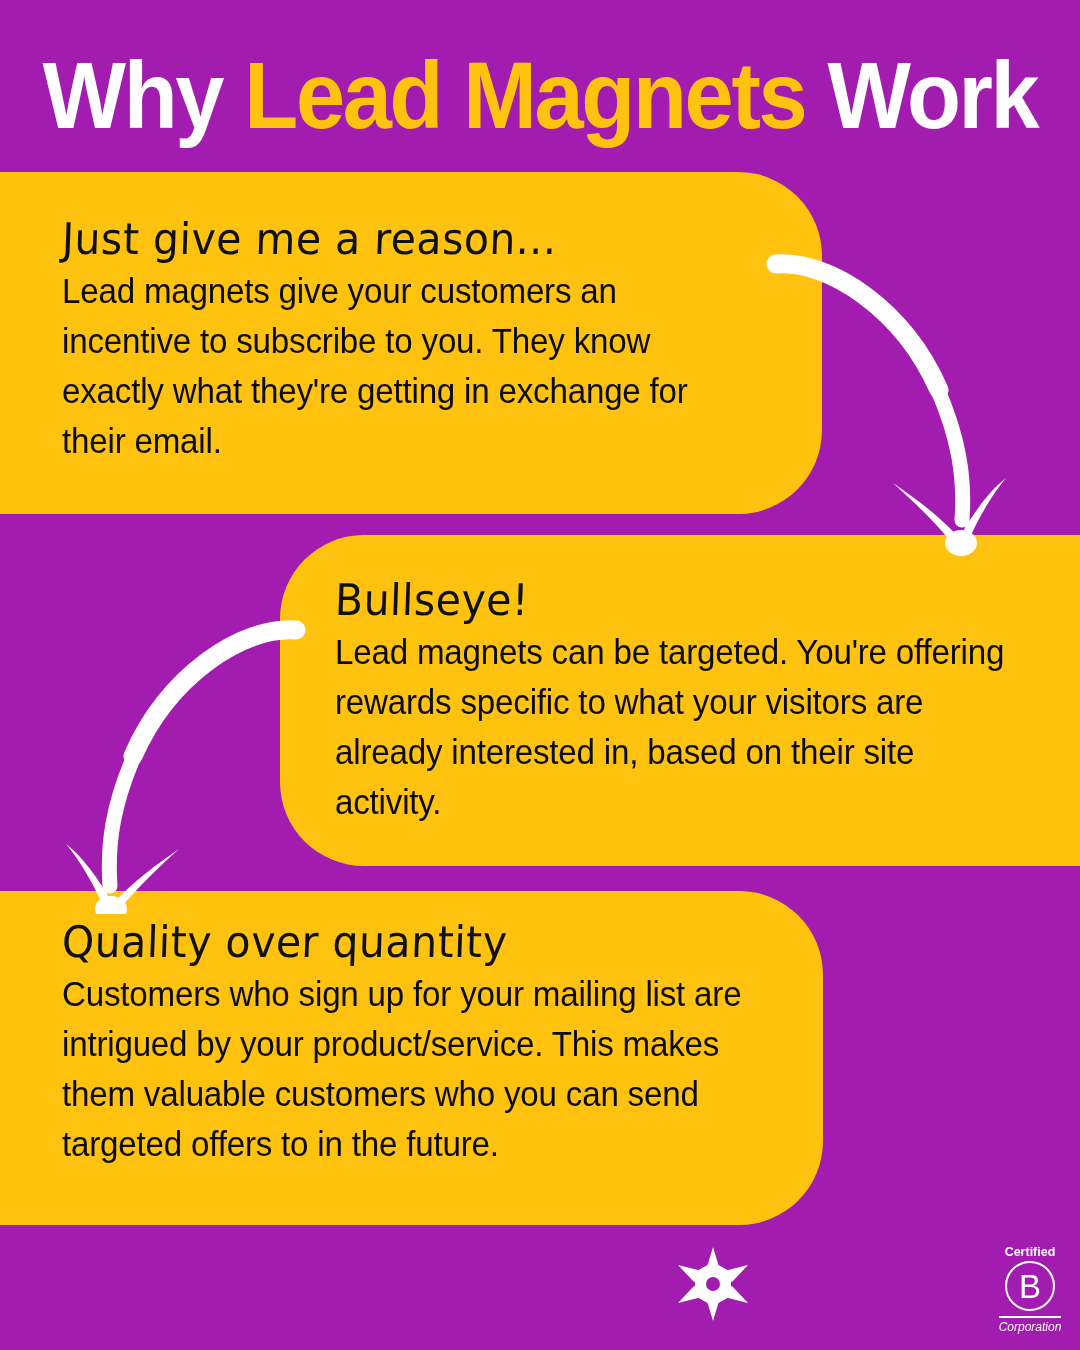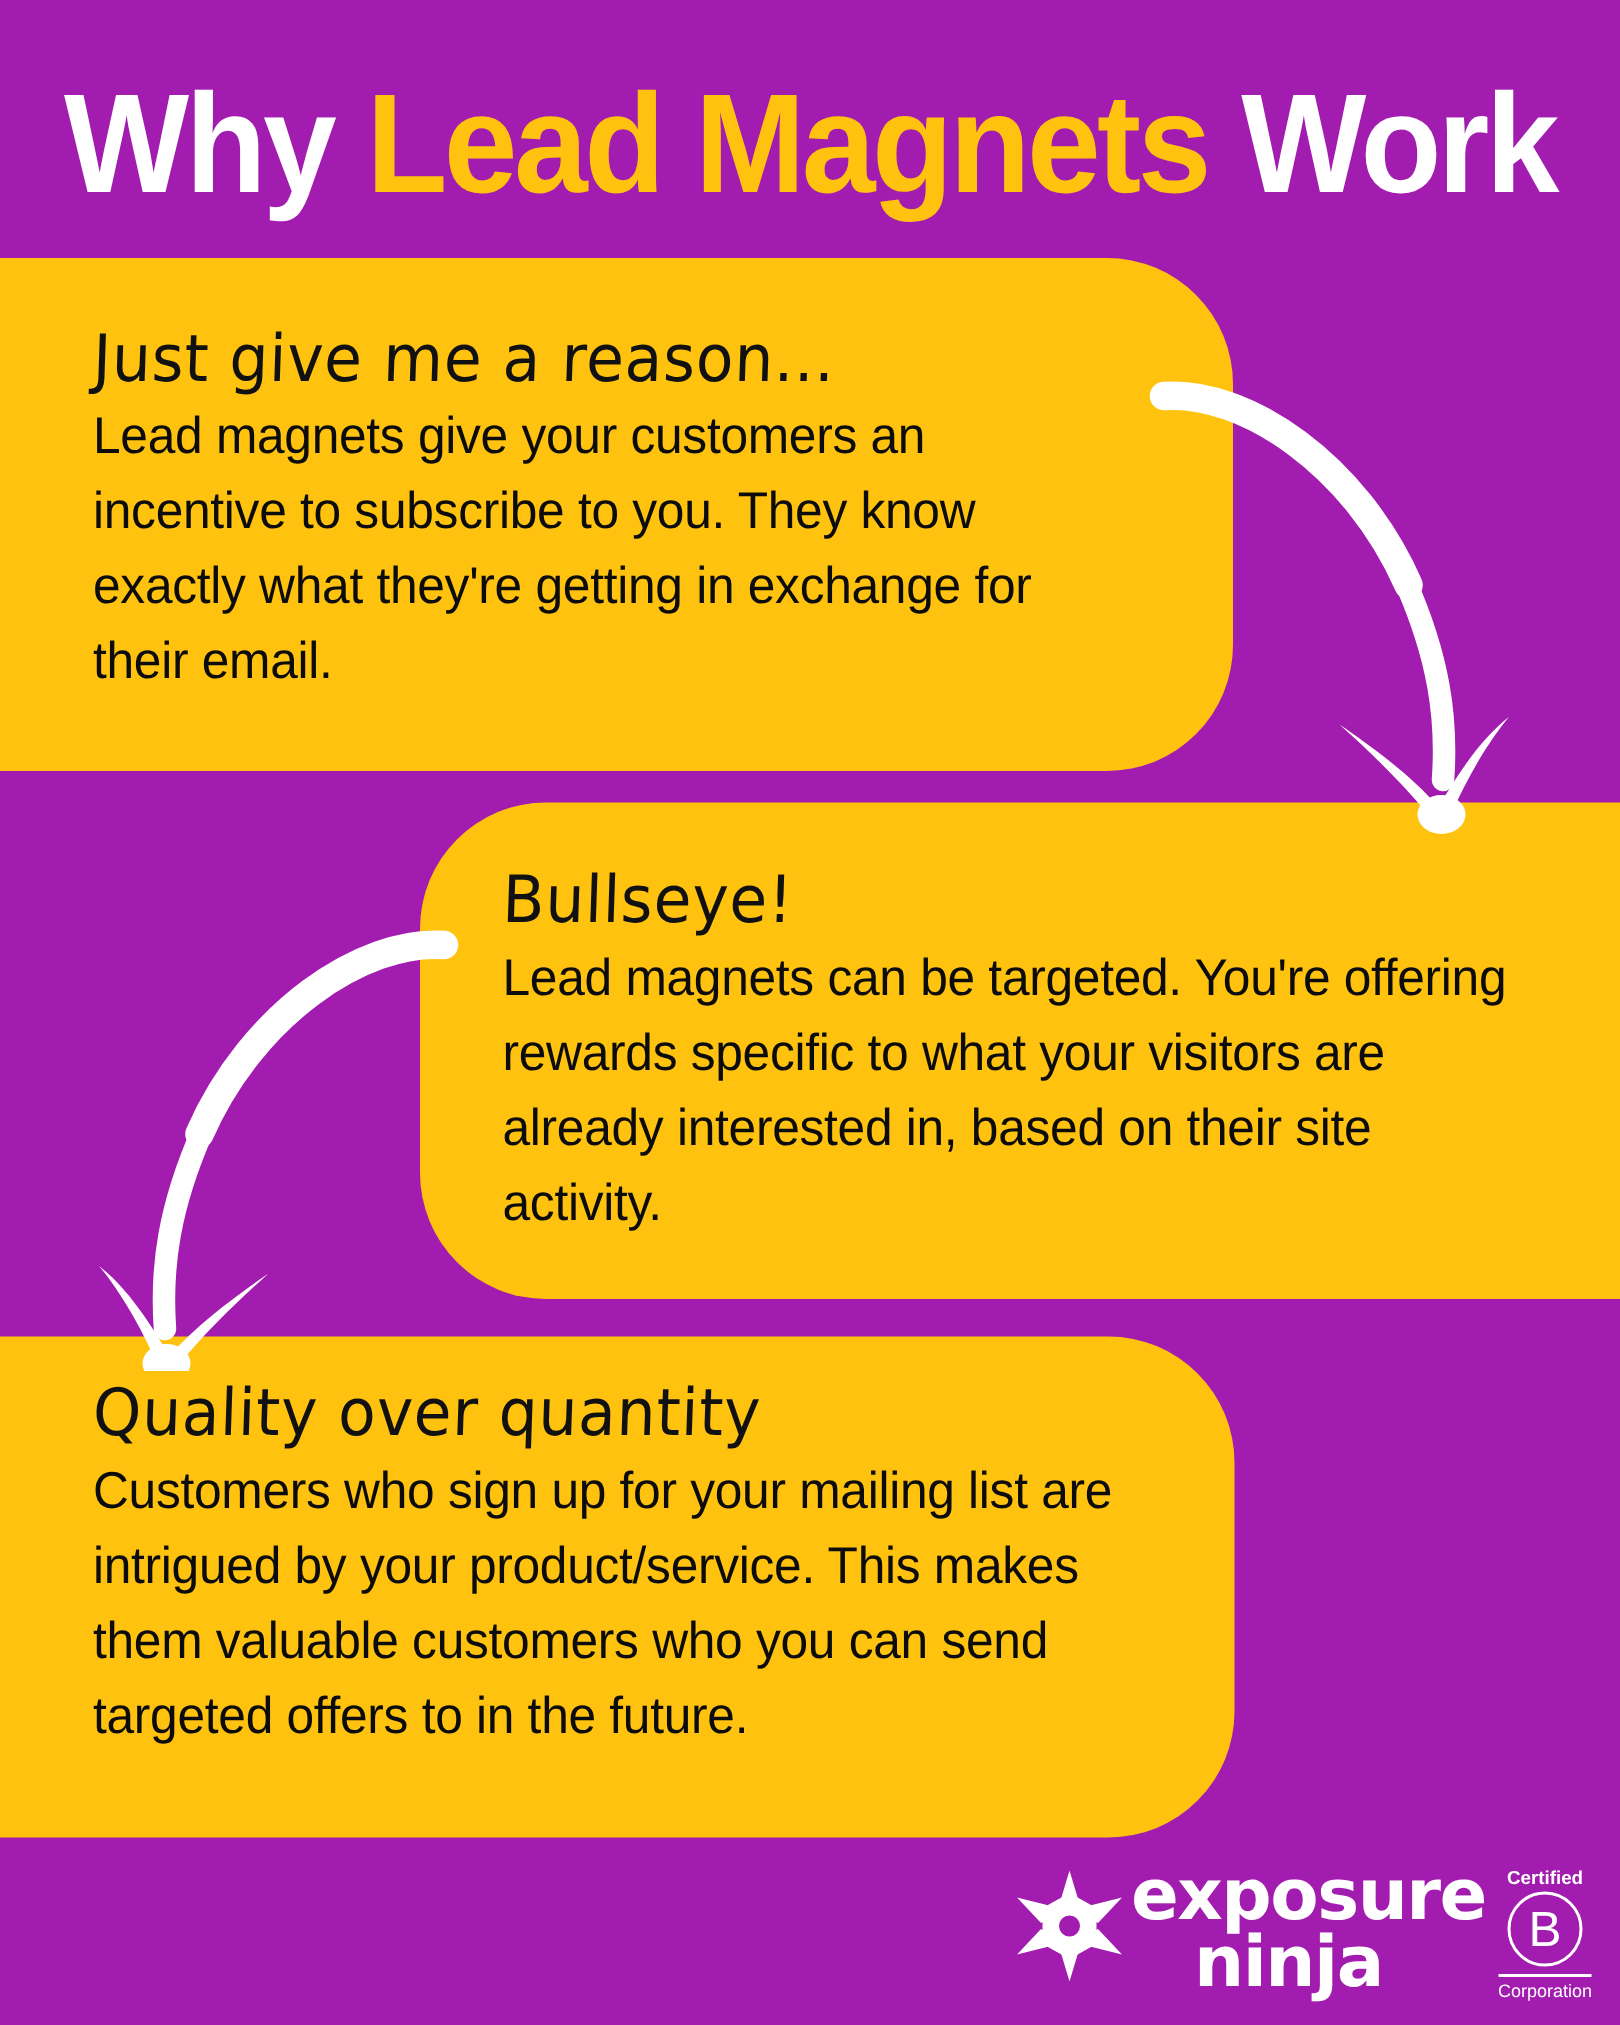--- a/index.html
+++ b/index.html
@@ -147,20 +147,21 @@
     line-height: 14px;
     font-weight: bold;
     letter-spacing: 0px;
   }
   .bcorp .bc-bot {
     font-family: "Liberation Sans", sans-serif;
     font-size: 12px;
     line-height: 14px;
     letter-spacing: 0px;
     margin-top: 2px;
+    font-style: italic;
   }
   .bcorp .bc-circle {
     margin: 2px auto 0 auto;
     width: 46px;
     height: 46px;
     border: 2.6px solid #ffffff;
     border-radius: 50%;
     position: relative;
   }
   .bcorp .bc-b {
@@ -238,24 +239,20 @@
           <path d="M35 74 L29 54 L35 49 L41 54 Z"></path>
           <path d="M0 56 L20 51 L23 43 L16 39 Z"></path>
           <path d="M0 18 L16 35 L23 31 L20 23 Z"></path>
 
           <path d="M35 15 L53 25 L53 49 L35 59 L17 49 L17 25 Z
                    M35 30 A 7 7 0 1 0 35 44 A 7 7 0 1 0 35 30 Z" fill-rule="evenodd"></path>
         </g>
       </svg>
     </div>
 
-    <div class="wordmark">
-      <span class="l1">exposure</span>
-      <span class="l2">ninja</span>
-    </div>
 
     <div class="bcorp">
       <div class="bc-top">Certified</div>
       <div class="bc-circle">
         <div class="bc-b">B</div>
       </div>
       <div class="bc-rule"></div>
       <div class="bc-bot">Corporation</div>
     </div>
 

